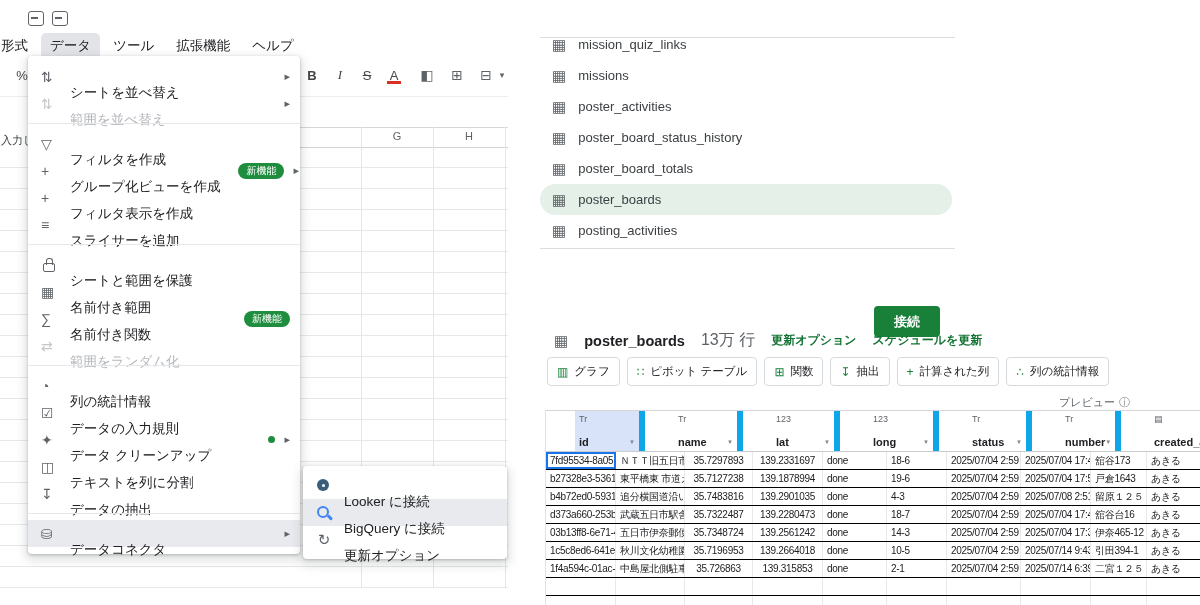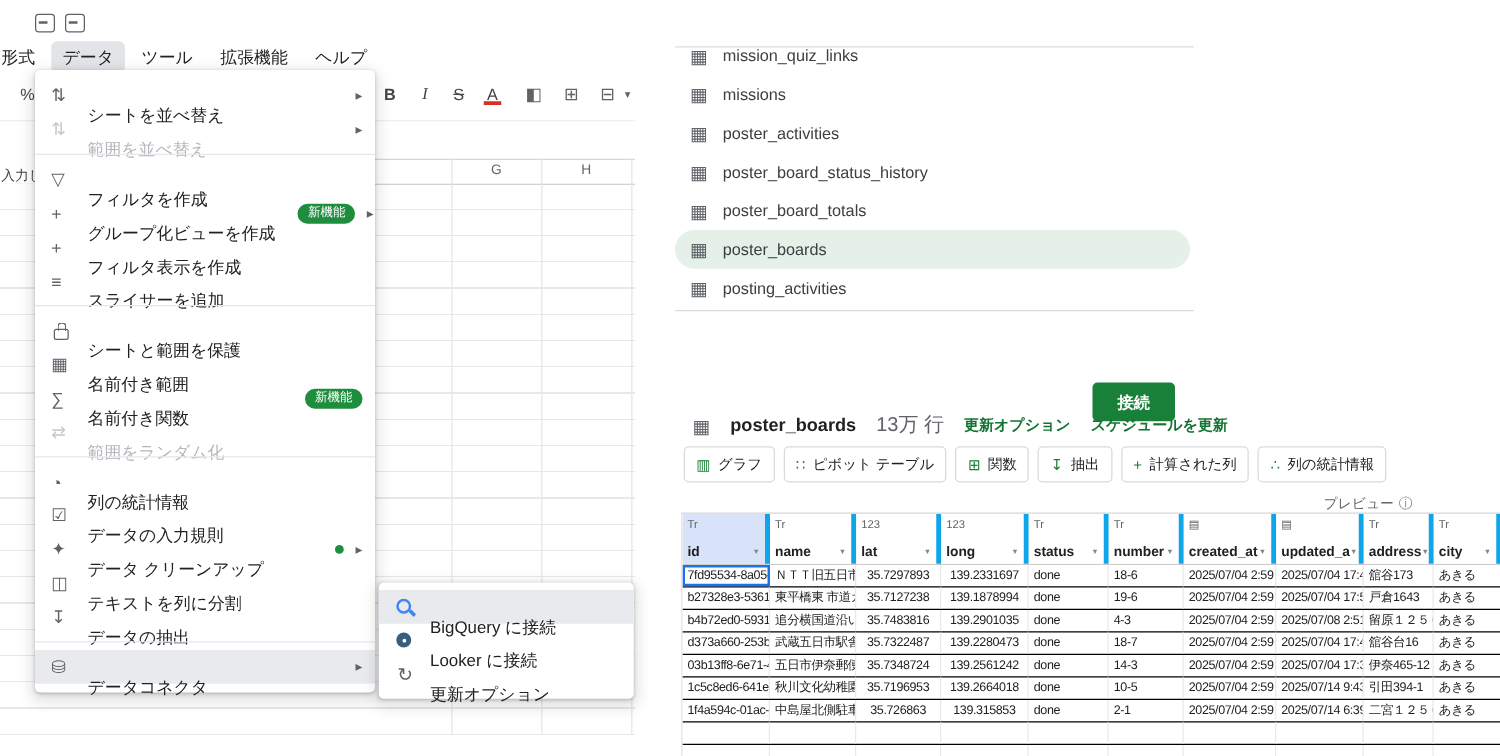--- a/index.html
+++ b/index.html
@@ -76,21 +76,21 @@
   .dh-count{font-size:16px;color:#5f6368;}
   .dh-link{font-size:12px;font-weight:bold;color:#137333;cursor:pointer;}
   .actions{position:absolute;left:7px;top:357px;display:flex;gap:7px;}
   .abtn{display:flex;align-items:center;gap:6px;height:29px;padding:0 9px;border:1px solid #d7dadd;border-radius:4px;background:#fff;
     font-size:11.5px;color:#202124;white-space:nowrap;cursor:pointer;}
   .aicon{color:#188038;font-size:12px;}
   .previewlabel{position:absolute;top:395px;right:70px;display:flex;align-items:center;gap:4px;font-size:11px;color:#5f6368;}
   .pinfo{font-size:11px;color:#80868b;}
   .ptable{position:absolute;left:5px;top:410px;width:655px;height:194px;overflow:hidden;border-top:1px solid #d5d5d5;border-left:1px solid #e2e2e2;}
   .phead{display:flex;height:40px;border-bottom:1px solid #cccccc;}
-  .hcell{box-sizing:border-box;flex:none;border-right:4px solid #0ea5e9;padding:3px 4px 3px;display:flex;flex-direction:column;justify-content:space-between;background:#fff;cursor:pointer;}
+  .hcell{box-sizing:border-box;flex:none;border-right:6px solid #0ea5e9;padding:3px 4px 3px;display:flex;flex-direction:column;justify-content:space-between;background:#fff;cursor:pointer;margin-left:29px;}
   .hcell.sel{background:#d8e2f8;}
   .htype{font-size:9px;color:#5f6368;}
   .hname{display:flex;align-items:center;justify-content:space-between;font-size:11px;font-weight:bold;color:#202124;}
   .hfunnel{font-size:6px;color:#80868b;}
   .pbody{display:flex;flex-direction:column;}
   .prow{display:flex;height:17px;min-height:17px;border-bottom:1px solid #000000;}
   .pcell{box-sizing:border-box;flex:none;border-right:1px solid #e9e9e9;padding:1px 4px 0;font-size:10px;letter-spacing:-0.3px;line-height:15px;color:#202124;white-space:nowrap;overflow:hidden;}
   .prow.selfirst .c0{outline:2px solid #1a73e8;outline-offset:-2px;}
   .phead .hcell:nth-of-type(1),.pcell.c0{width:70px;}
   .phead .hcell:nth-of-type(2),.pcell.c1{width:69px;}
@@ -301,28 +301,28 @@
       <span class="mico">⛁</span>
       <span class="mlabel">データコネクタ</span>
       <span class="spacer"></span>
 
       <span class="marrow">▸</span>
     </div>
   </div>
 
 <div class="submenu">
 
+    <div class="sitem">
+      <span class="sicon ic-looker"></span>
+      <span class="mlabel">Looker に接続</span>
+    </div>
+
     <div class="sitem active">
       <span class="sicon ic-bigquery"></span>
       <span class="mlabel">BigQuery に接続</span>
-    </div>
-
-    <div class="sitem">
-      <span class="sicon ic-looker"></span>
-      <span class="mlabel">Looker に接続</span>
     </div>
 
     <div class="sitem">
       <span class="sicon ic-refresh">↻</span>
       <span class="mlabel">更新オプション</span>
     </div>
   </div>
 
 <div class="panel">
   <div class="hr" style="left:0;top:37px;width:415px;"></div>

